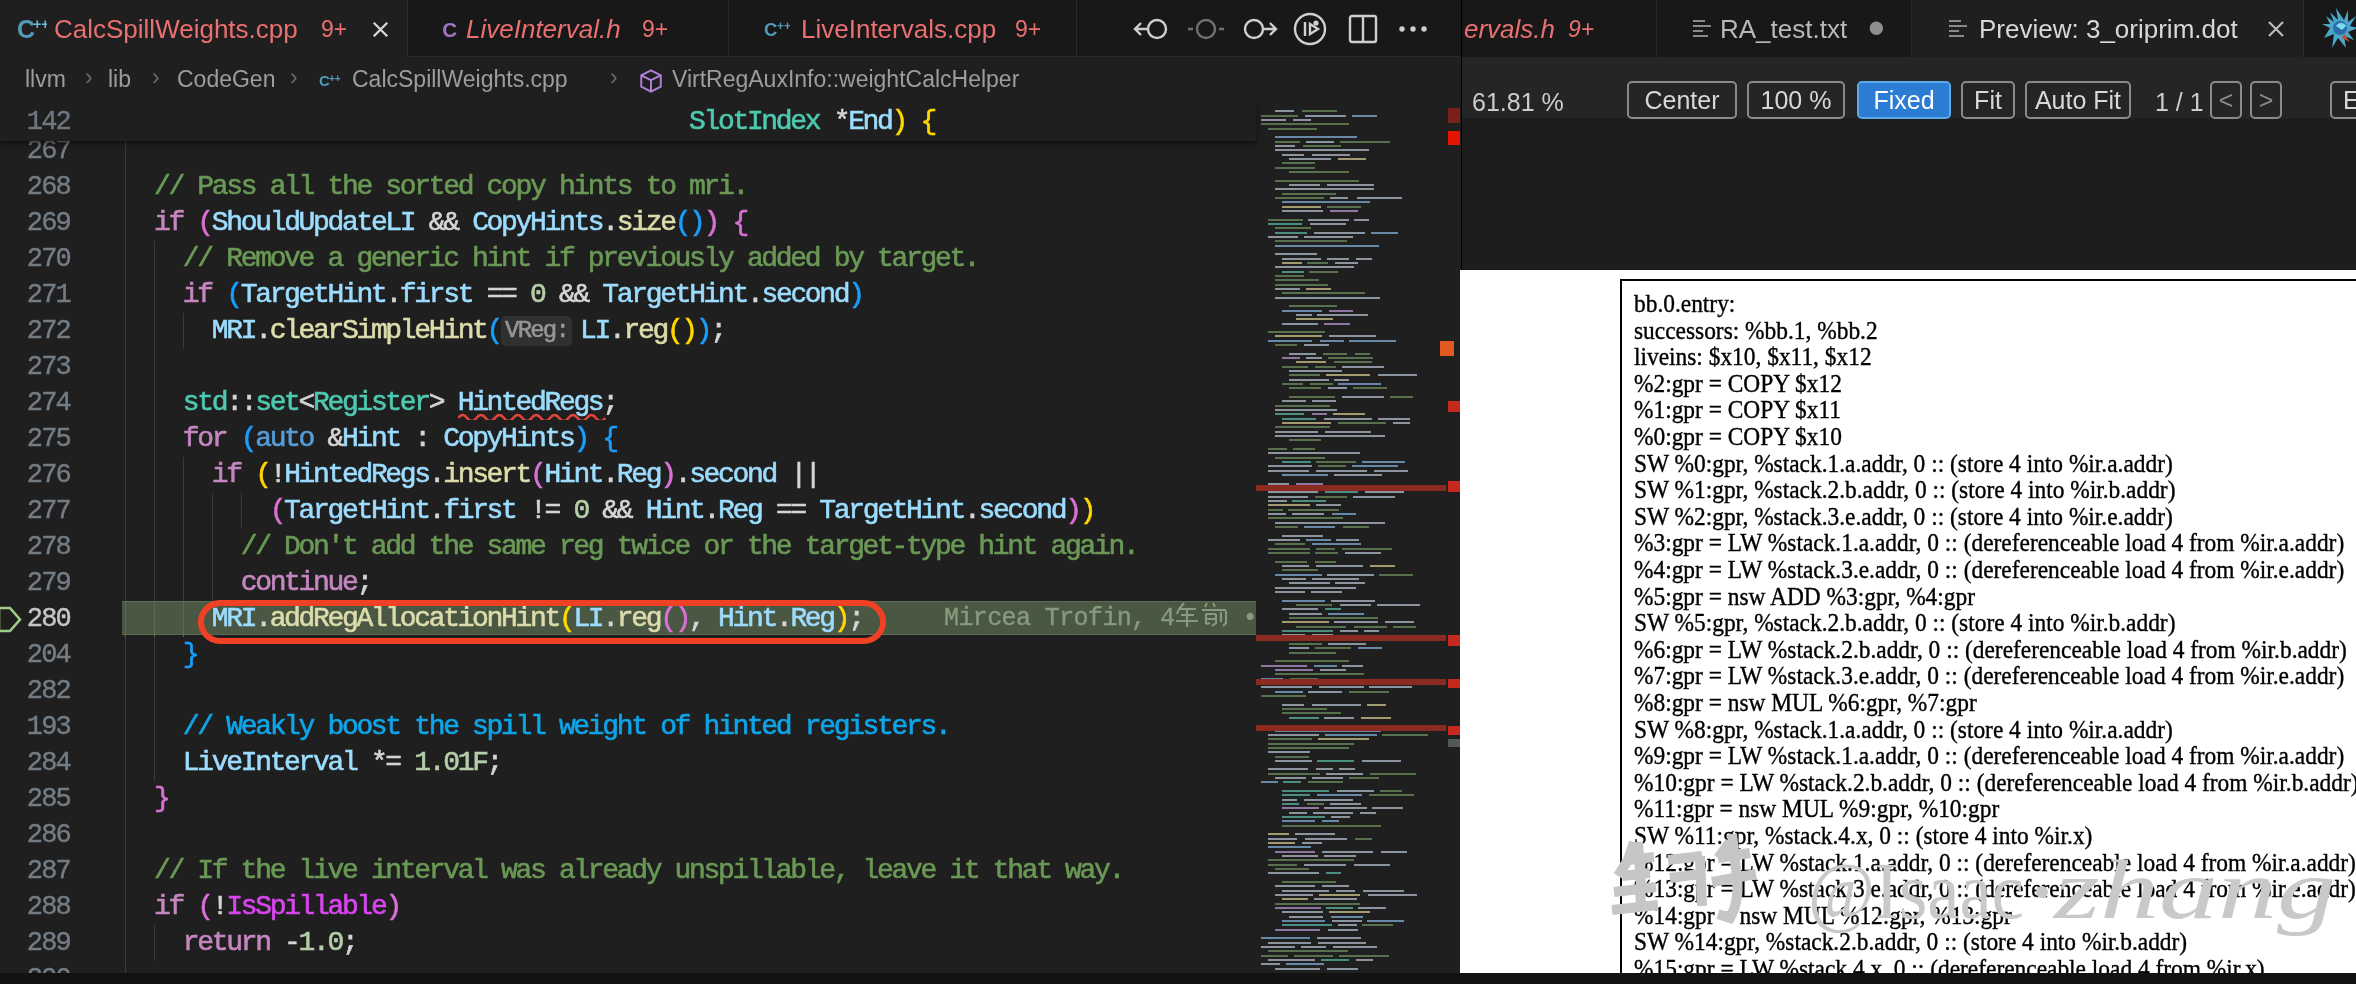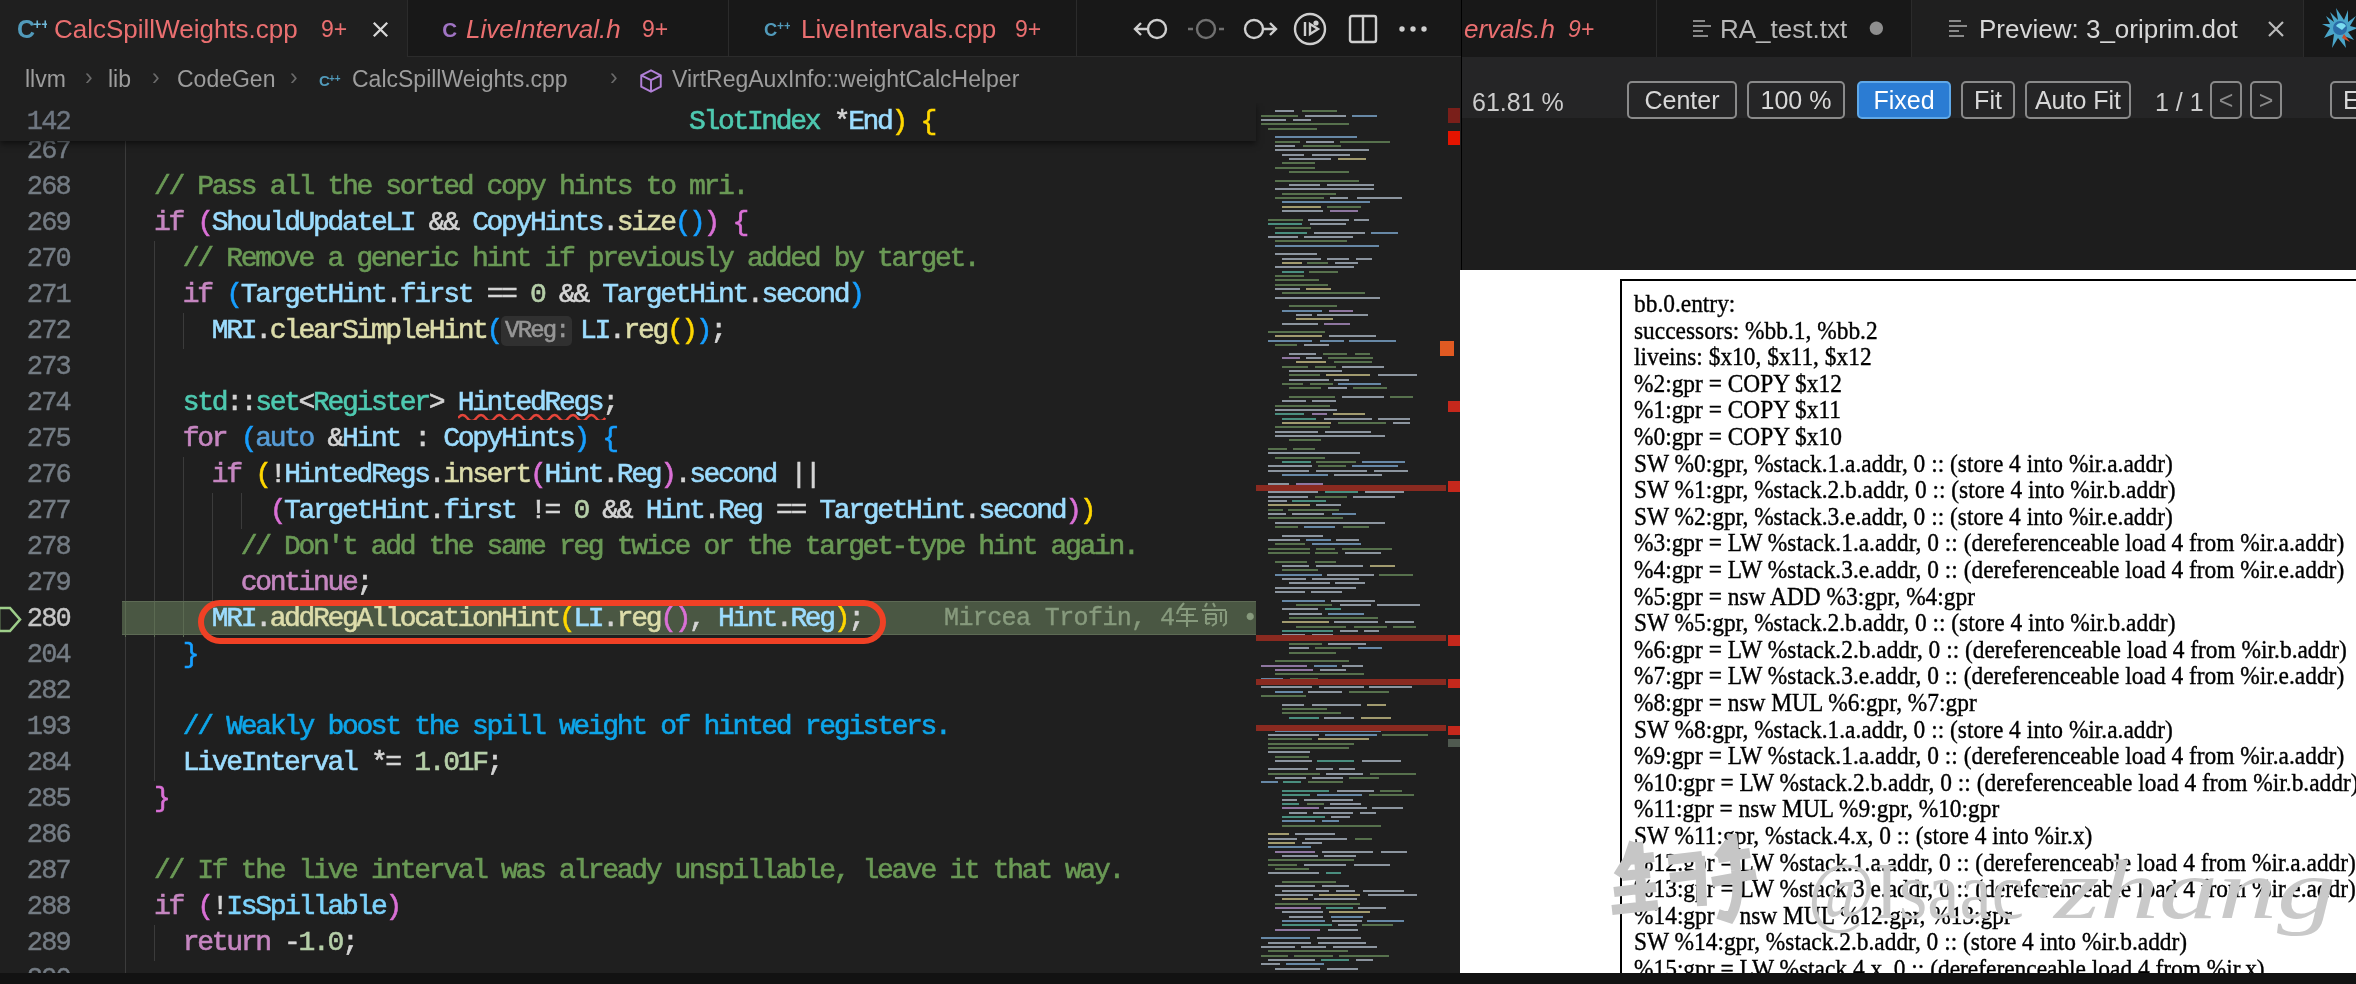--- a/index.html
+++ b/index.html
@@ -109,21 +109,21 @@
 <div class="lnum" style="top:781px;color:#747c84">285</div>
 <div class="iguide" style="left:125.0px;top:781px"></div>
 <div class="cl" style="top:781px">&nbsp;&nbsp;<span style="color:#da70d6">}</span></div>
 <div class="lnum" style="top:817px;color:#747c84">286</div>
 <div class="iguide" style="left:125.0px;top:817px"></div>
 <div class="lnum" style="top:853px;color:#747c84">287</div>
 <div class="iguide" style="left:125.0px;top:853px"></div>
 <div class="cl" style="top:853px">&nbsp;&nbsp;<span style="color:#6a9955">// If the live interval was already unspillable, leave it that way.</span></div>
 <div class="lnum" style="top:889px;color:#747c84">288</div>
 <div class="iguide" style="left:125.0px;top:889px"></div>
-<div class="cl" style="top:889px">&nbsp;&nbsp;<span style="color:#c586c0">if</span><span style="color:#d4d4d4"> </span><span style="color:#da70d6">(</span><span style="color:#d4d4d4">!</span><span style="color:#7dd3fc">IsSpillable</span><span style="color:#da70d6">)</span></div>
+<div class="cl" style="top:889px">&nbsp;&nbsp;<span style="color:#c586c0">if</span><span style="color:#d4d4d4"> </span><span style="color:#da70d6">(</span><span style="color:#d4d4d4">!</span><span style="color:#d946ef">IsSpillable</span><span style="color:#da70d6">)</span></div>
 <div class="lnum" style="top:925px;color:#747c84">289</div>
 <div class="iguide" style="left:125.0px;top:925px"></div>
 <div class="iguide" style="left:153.9px;top:925px"></div>
 <div class="cl" style="top:925px">&nbsp;&nbsp;&nbsp;&nbsp;<span style="color:#c586c0">return</span><span style="color:#d4d4d4"> -</span><span style="color:#b5cea8">1.0</span><span style="color:#d4d4d4">;</span></div>
 <div class="lnum" style="top:961px;color:#747c84">290</div>
 <div class="iguide" style="left:125.0px;top:961px"></div>
 
 <svg style="position:absolute;left:458px;top:412px" width="148" height="8" viewBox="0 0 148 8">
       <path d="M0 6 Q 4.6 0 9.2 6 T 18.4 6 T 27.6 6 T 36.8 6 T 46 6 T 55.2 6 T 64.4 6 T 73.6 6 T 82.8 6 T 92 6 T 101.2 6 T 110.4 6 T 119.6 6 T 128.8 6 T 138 6 T 147.2 6" fill="none" stroke="#e4453a" stroke-width="2.4"></path>
     </svg>

